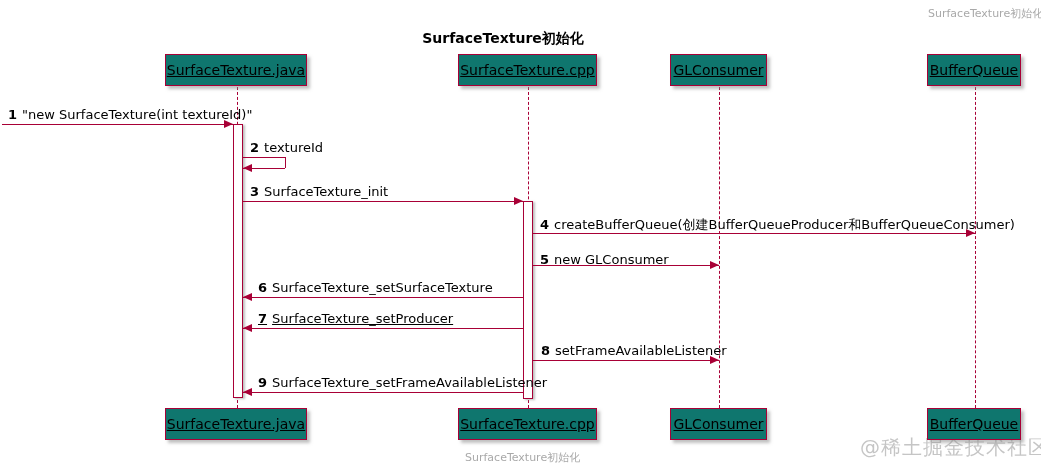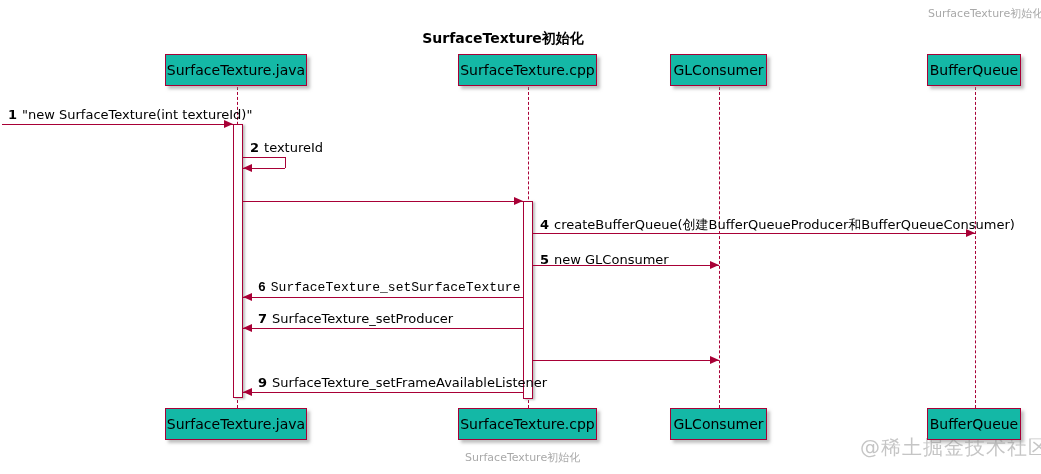--- a/index.html
+++ b/index.html
@@ -3,23 +3,23 @@
 <meta charset="utf-8">
 <style>
   html,body{margin:0;padding:0;background:#fff;}
   #stage{position:relative;width:1041px;height:474px;background:#ffffff;overflow:hidden;
          font-family:"DejaVu Sans","Liberation Sans",sans-serif;color:#000;}
   .title{position:absolute;left:383px;top:30px;width:240px;text-align:center;
          font-size:14px;font-weight:bold;}
   .wm-small{position:absolute;font-size:11px;color:#a9a9a9;white-space:nowrap;}
   .wm-big{position:absolute;font-size:20px;color:#bcbcbc;opacity:.85;white-space:nowrap;
           letter-spacing:1px;}
-  .pbox{position:absolute;height:30px;background:#14b8a6;border:1.5px solid #A80036;
+  .pbox{position:absolute;height:30px;background:#0f766e;border:1.5px solid #A80036;
         box-shadow:3px 3px 3px rgba(140,140,140,.55);display:flex;align-items:center;
-        justify-content:center;font-size:14px;white-space:nowrap;z-index:3;}
+        justify-content:center;font-size:14px;white-space:nowrap;z-index:3;text-decoration:underline;}
   .lifeline{position:absolute;width:0;border-left:1px dashed #A80036;top:87px;height:321px;z-index:1;}
   .abar{position:absolute;width:8px;background:#ffffff;border:1px solid #A80036;
         box-shadow:2px 1px 2px rgba(130,130,130,.5);z-index:2;}
   .mline{position:absolute;height:0;border-top:1px solid #A80036;z-index:4;}
   .vline{position:absolute;width:0;border-left:1px solid #A80036;z-index:4;}
   .ahead-r{position:absolute;width:0;height:0;border-top:4px solid transparent;
            border-bottom:4px solid transparent;border-left:9px solid #A80036;z-index:5;}
   .ahead-l{position:absolute;width:0;height:0;border-top:4px solid transparent;
            border-bottom:4px solid transparent;border-right:9px solid #A80036;z-index:5;}
   .mlabel{position:absolute;font-size:13px;white-space:nowrap;z-index:4;}
@@ -72,39 +72,41 @@
   <div class="mlabel" style="left:8px;top:107px;"><span class="num">1</span><span>"new SurfaceTexture(int textureId)"</span></div>
   <div class="mline" style="left:2px;top:124px;width:231px;"></div>
   <div class="ahead-r" style="left:224px;top:120px;"></div>
 
   <div class="mlabel" style="left:250px;top:140px;"><span class="num">2</span><span>textureId</span></div>
   <div class="mline" style="left:243px;top:157px;width:42px;"></div>
   <div class="vline" style="left:285px;top:157px;height:11px;"></div>
   <div class="mline" style="left:243px;top:168px;width:42px;"></div>
   <div class="ahead-l" style="left:243px;top:164px;"></div>
 
+  <div class="mlabel" style="left:250px;top:184px;"><span class="num">3</span><span>SurfaceTexture_init</span></div>
   <div class="mline" style="left:243px;top:201px;width:280px;"></div>
   <div class="ahead-r" style="left:514px;top:197px;"></div>
 
   <div class="mlabel" style="left:540px;top:216px;"><span class="num">4</span><span>createBufferQueue(创建BufferQueueProducer和BufferQueueConsumer)</span></div>
   <div class="mline" style="left:533px;top:233px;width:442px;"></div>
   <div class="ahead-r" style="left:966px;top:229px;"></div>
 
   <div class="mlabel" style="left:540px;top:252px;"><span class="num">5</span><span>new GLConsumer</span></div>
   <div class="mline" style="left:533px;top:265px;width:186px;"></div>
   <div class="ahead-r" style="left:710px;top:261px;"></div>
 
-  <div class="mlabel" style="left:258px;top:280px;font-family:Liberation Mono, monospace;"><span class="num">6</span><span>SurfaceTexture_setSurfaceTexture</span></div>
+  <div class="mlabel" style="left:258px;top:280px;"><span class="num">6</span><span>SurfaceTexture_setSurfaceTexture</span></div>
   <div class="mline" style="left:243px;top:297px;width:280px;"></div>
   <div class="ahead-l" style="left:243px;top:293px;"></div>
 
-  <div class="mlabel" style="left:258px;top:311px;"><span class="num">7</span><span>SurfaceTexture_setProducer</span></div>
+  <div class="mlabel" style="left:258px;top:311px;text-decoration:underline;"><span class="num">7</span><span>SurfaceTexture_setProducer</span></div>
   <div class="mline" style="left:243px;top:328px;width:280px;"></div>
   <div class="ahead-l" style="left:243px;top:324px;"></div>
 
+  <div class="mlabel" style="left:541px;top:343px;"><span class="num">8</span><span>setFrameAvailableListener</span></div>
   <div class="mline" style="left:533px;top:360px;width:186px;"></div>
   <div class="ahead-r" style="left:710px;top:356px;"></div>
 
   <div class="mlabel" style="left:258px;top:375px;"><span class="num">9</span><span>SurfaceTexture_setFrameAvailableListener</span></div>
   <div class="mline" style="left:243px;top:392px;width:280px;"></div>
   <div class="ahead-l" style="left:243px;top:388px;"></div>
 
 </div>
 
 </body></html>

